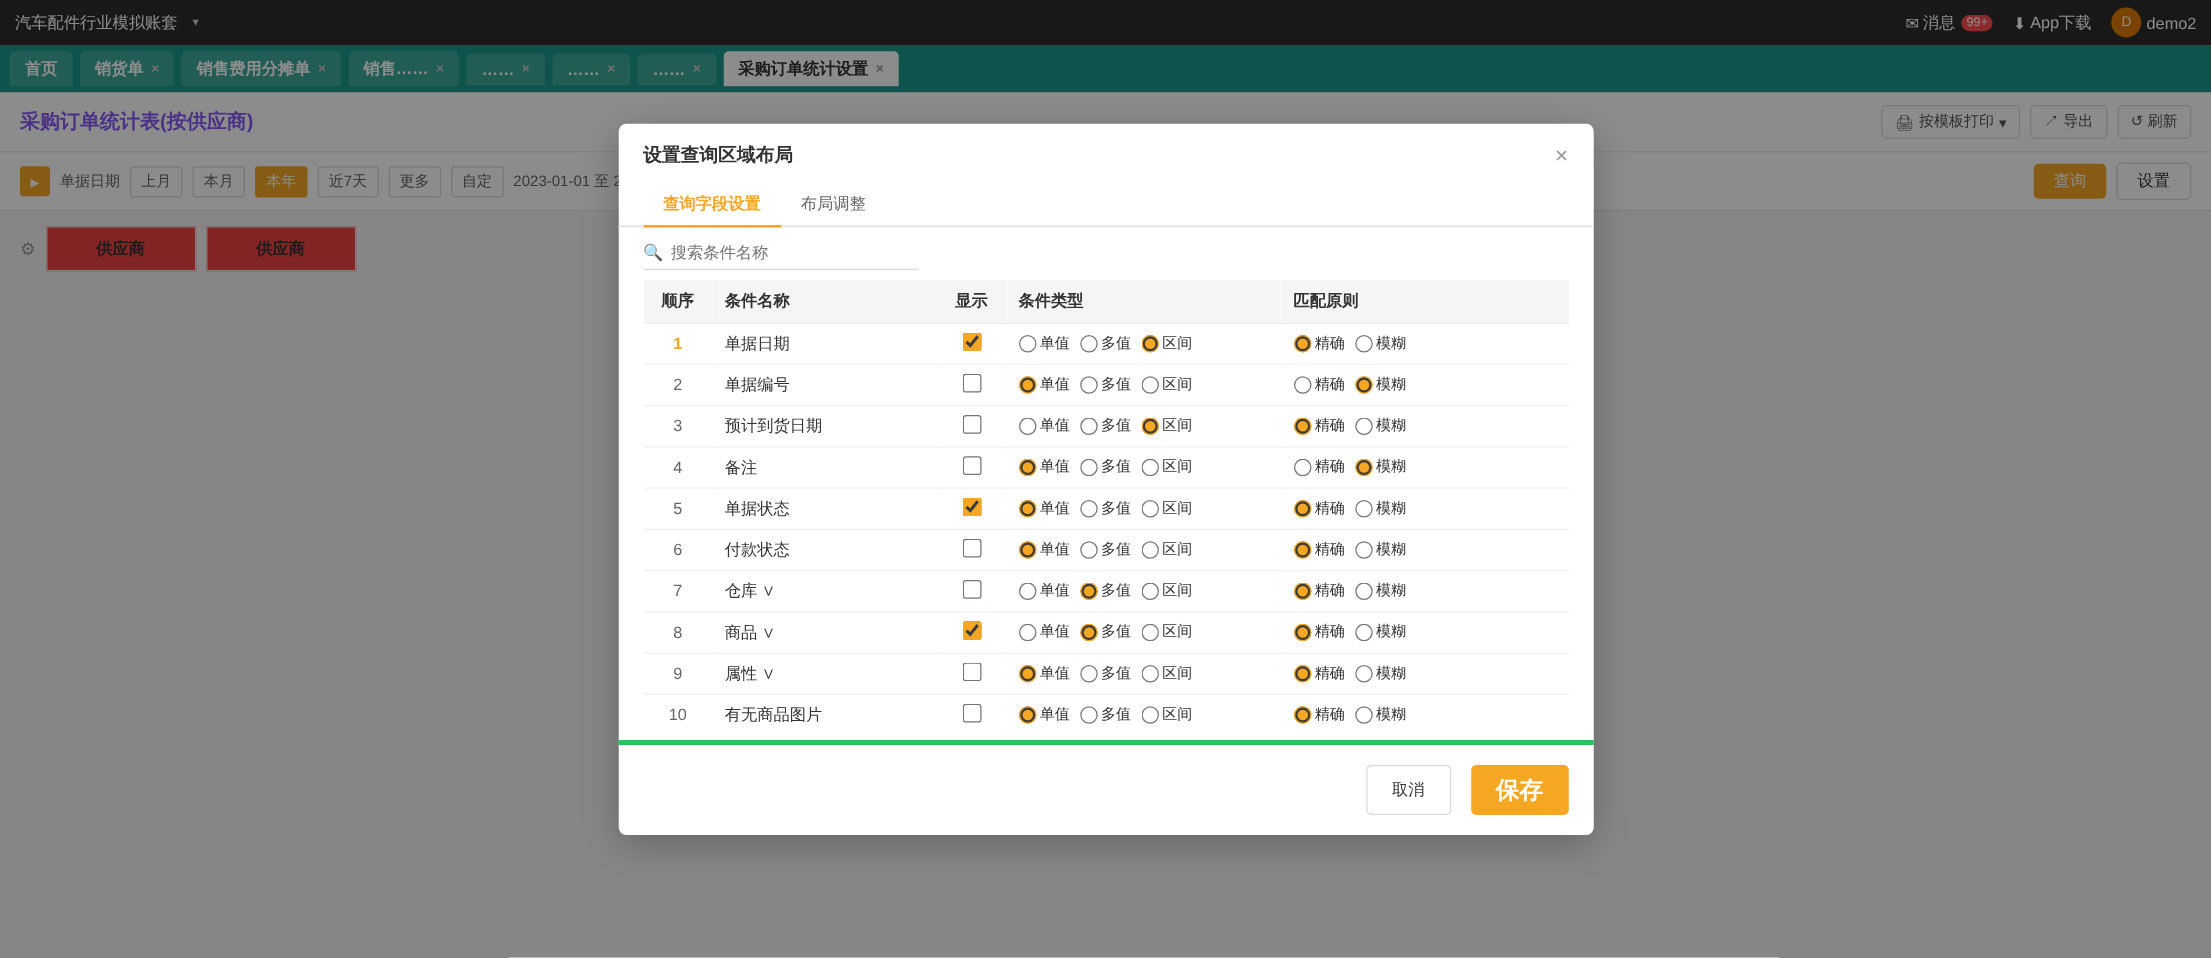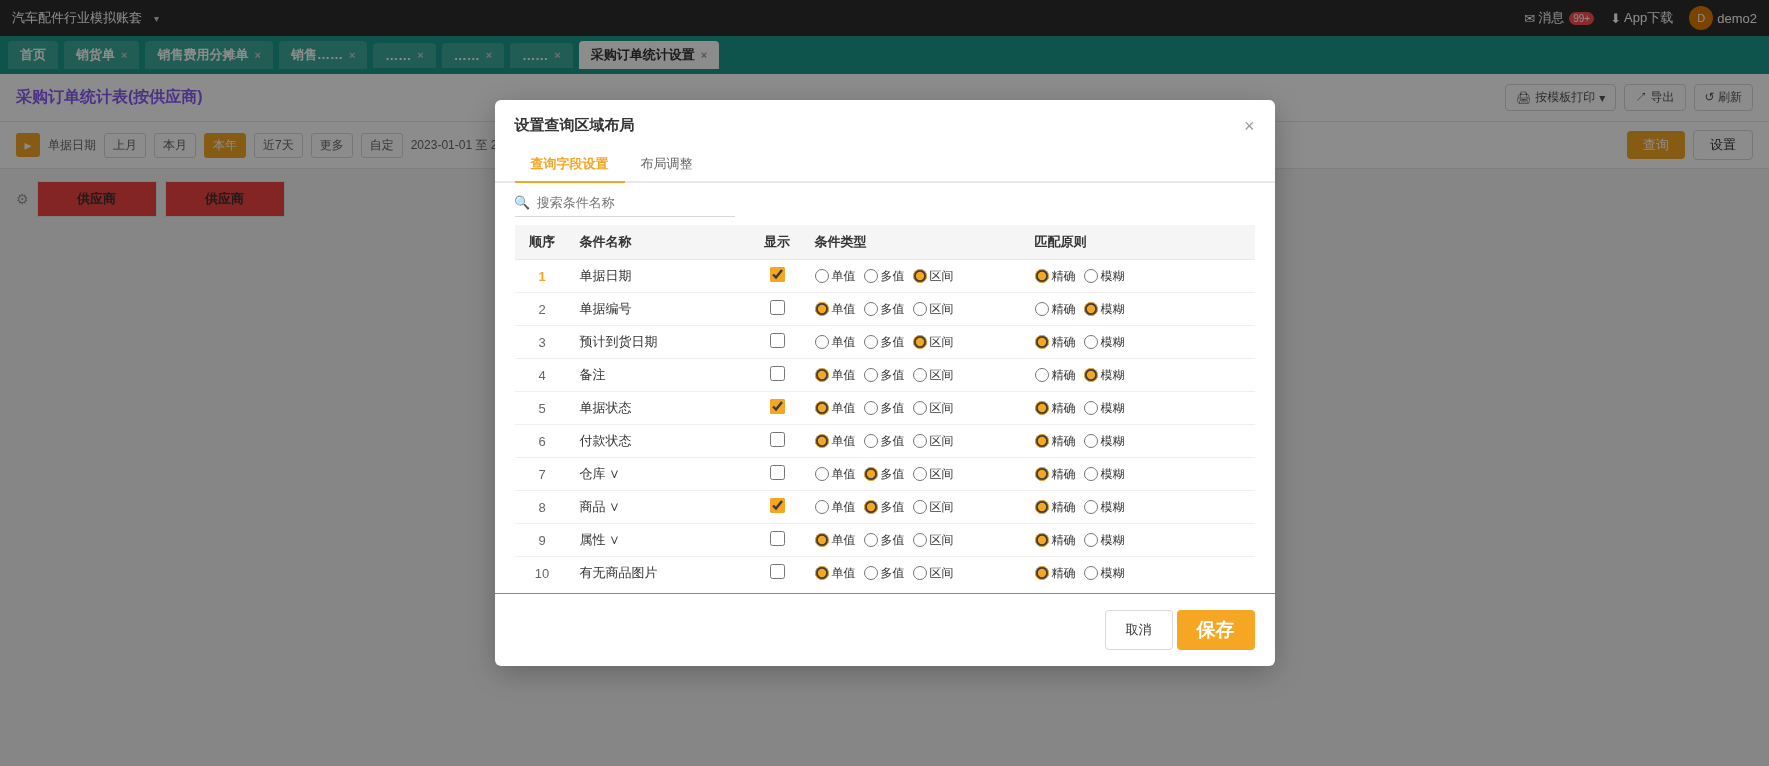--- a/index.html
+++ b/index.html
@@ -231,22 +231,22 @@
       height: 14px;
       accent-color: #f5a623;
       cursor: pointer;
     }
 
     
     .modal-footer {
       padding: 16px 20px;
       display: flex;
       justify-content: flex-end;
-      gap: 4px;
-      border-top: 1px solid #22c55e;
+      gap: 16px;
+      border-top: 4px solid #22c55e;
       margin-top: 8px;
     }
     .btn-cancel {
       padding: 7px 20px;
       border: 1px solid #d9d9d9;
       background: #fff;
       color: #333;
       border-radius: 4px;
       cursor: pointer;
       font-size: 13px;

